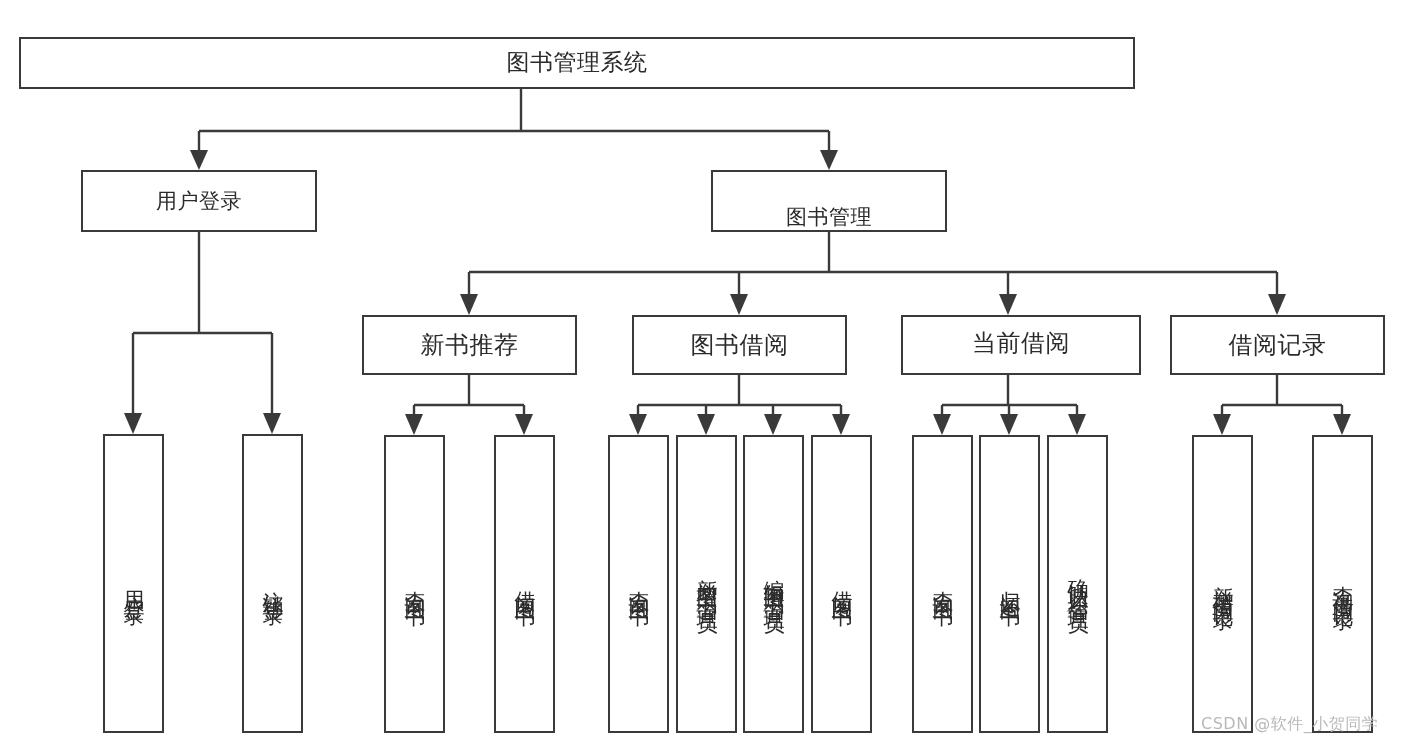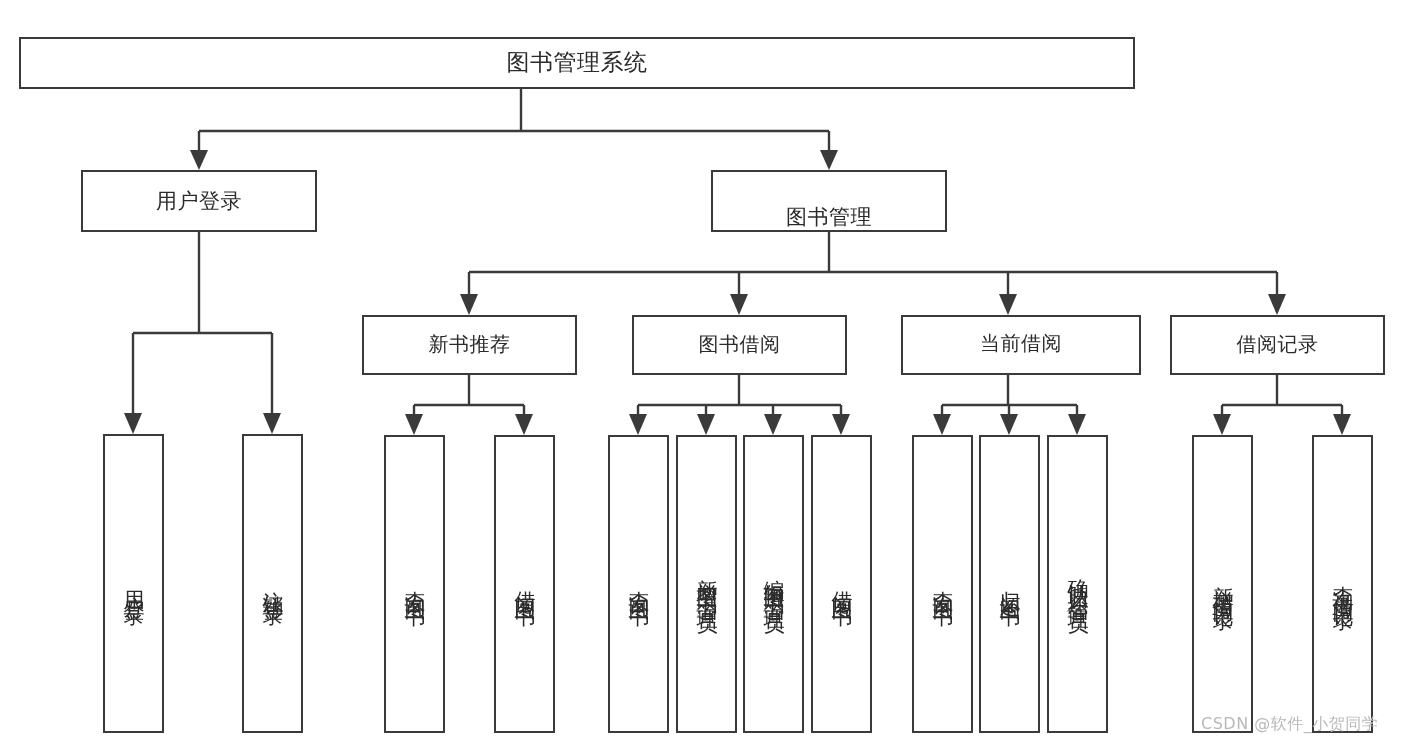--- a/index.html
+++ b/index.html
@@ -60,21 +60,21 @@
   }
   .node.root .label {
     font-size: 23px;
   }
   
   .node.level2 .label {
     font-size: 21px;
   }
   
   .node.level3 .label {
-    font-size: 20px;
+    font-size: 24px;
   }
   
   .node.leaf {
     align-items: center;
     justify-content: center;
     padding: 4px 0;
   }
   .node.leaf .label {
     writing-mode: vertical-rl;
     text-orientation: upright;

